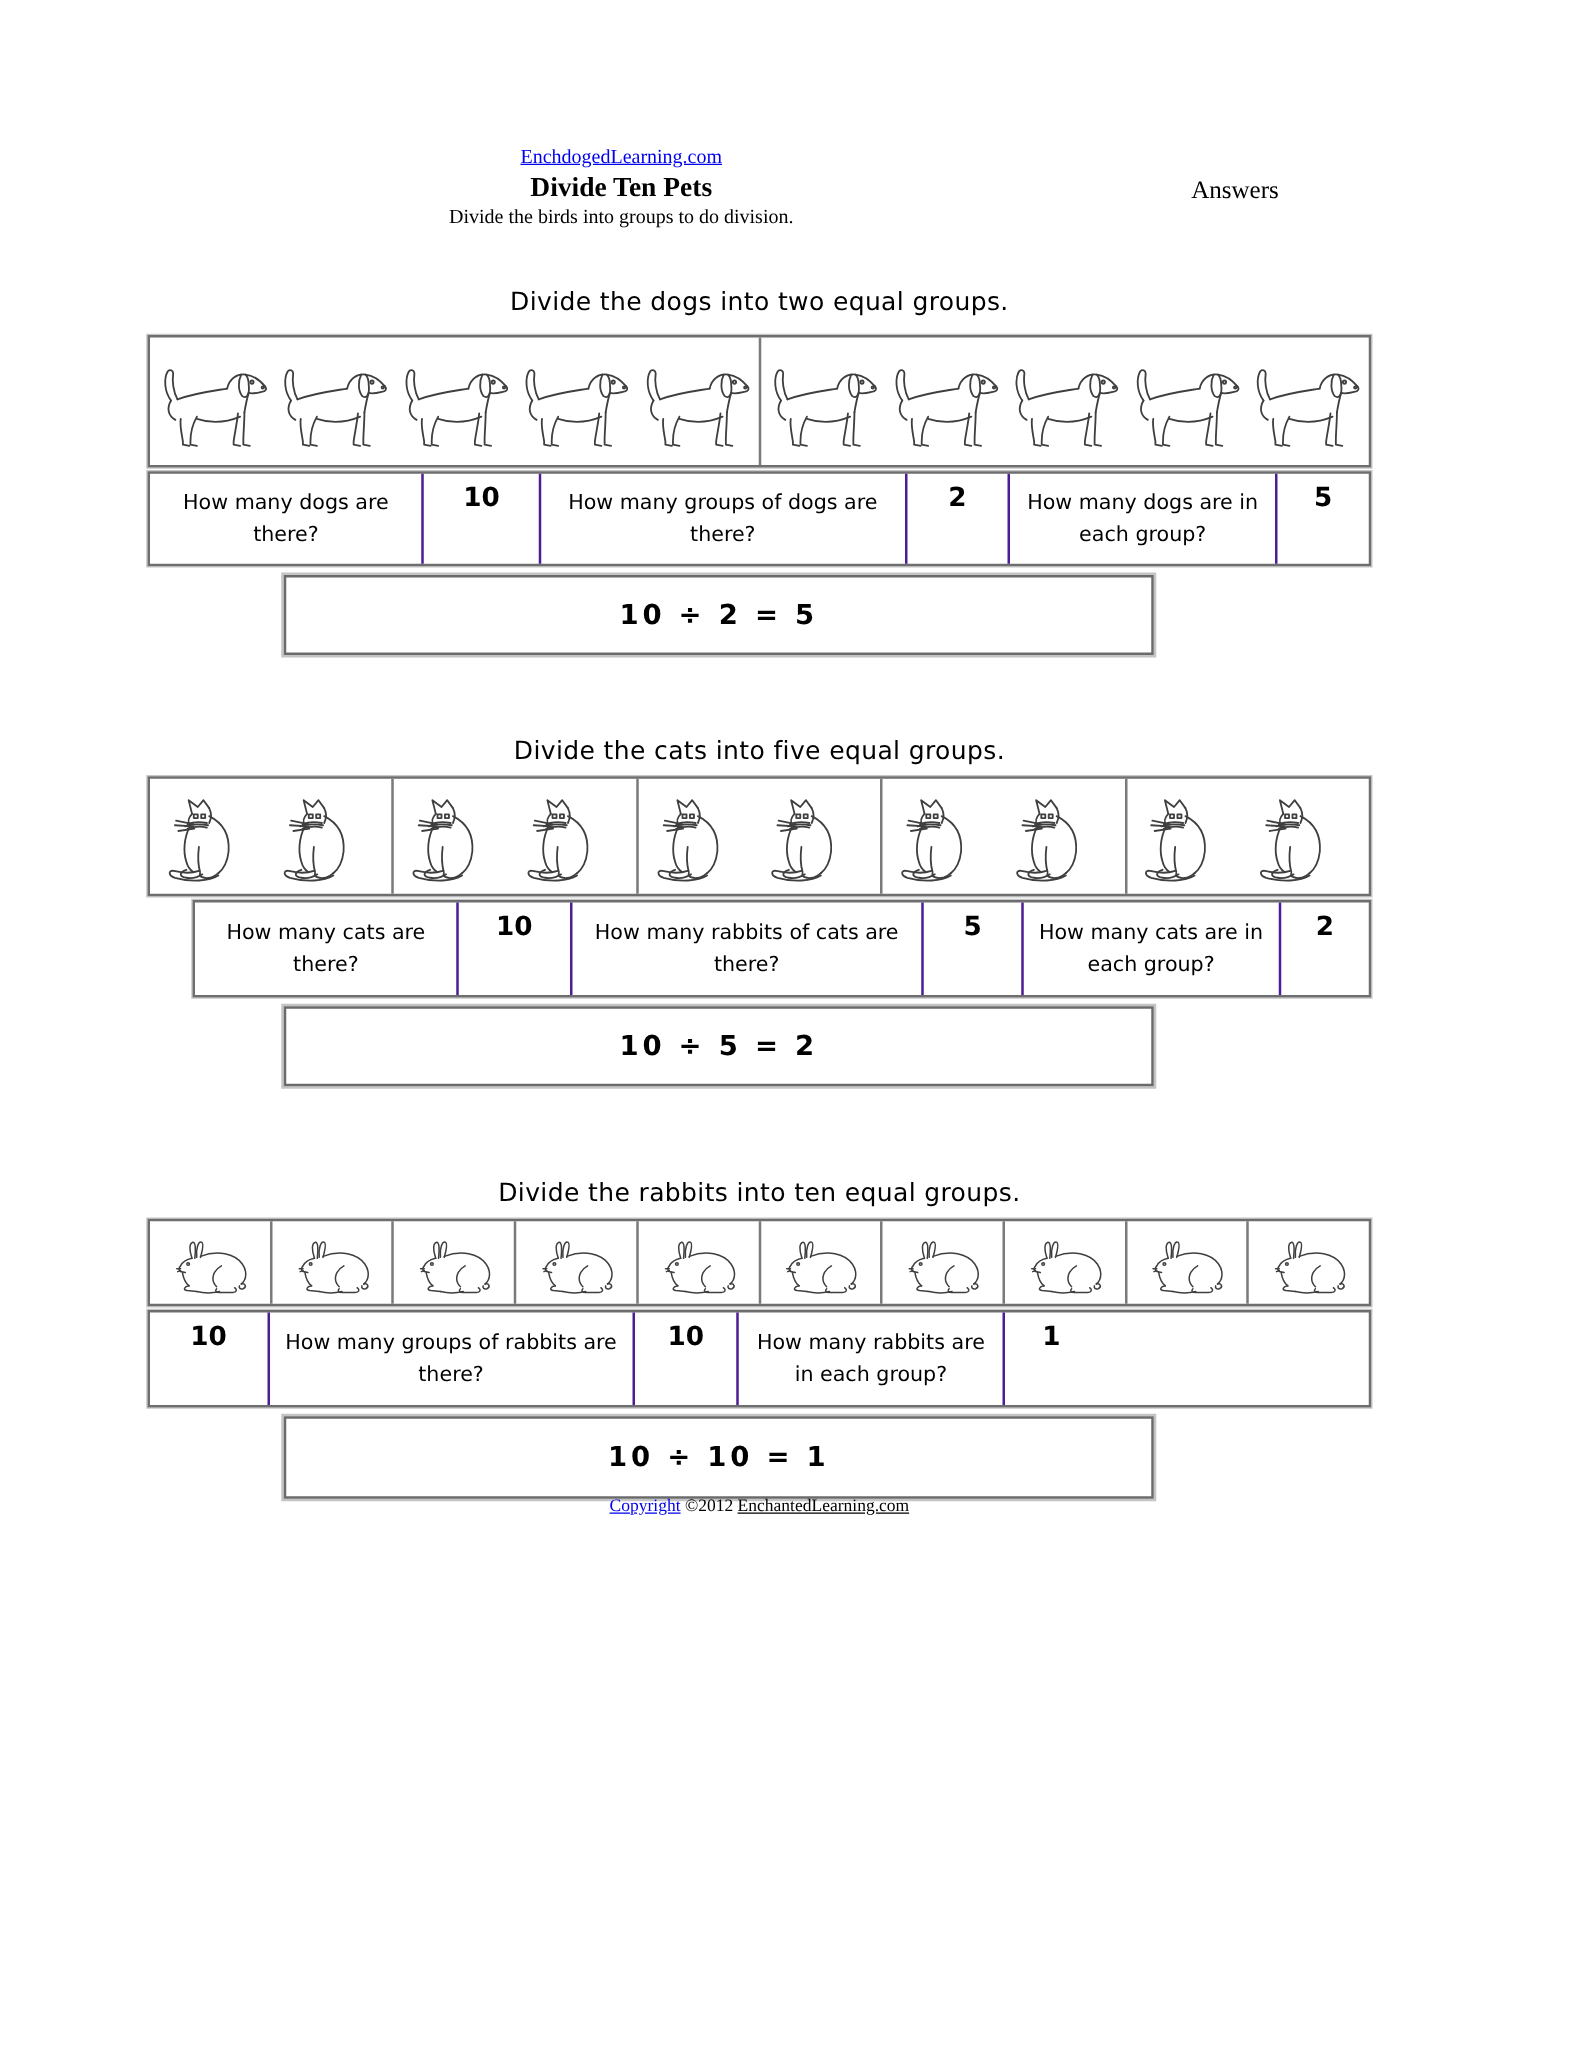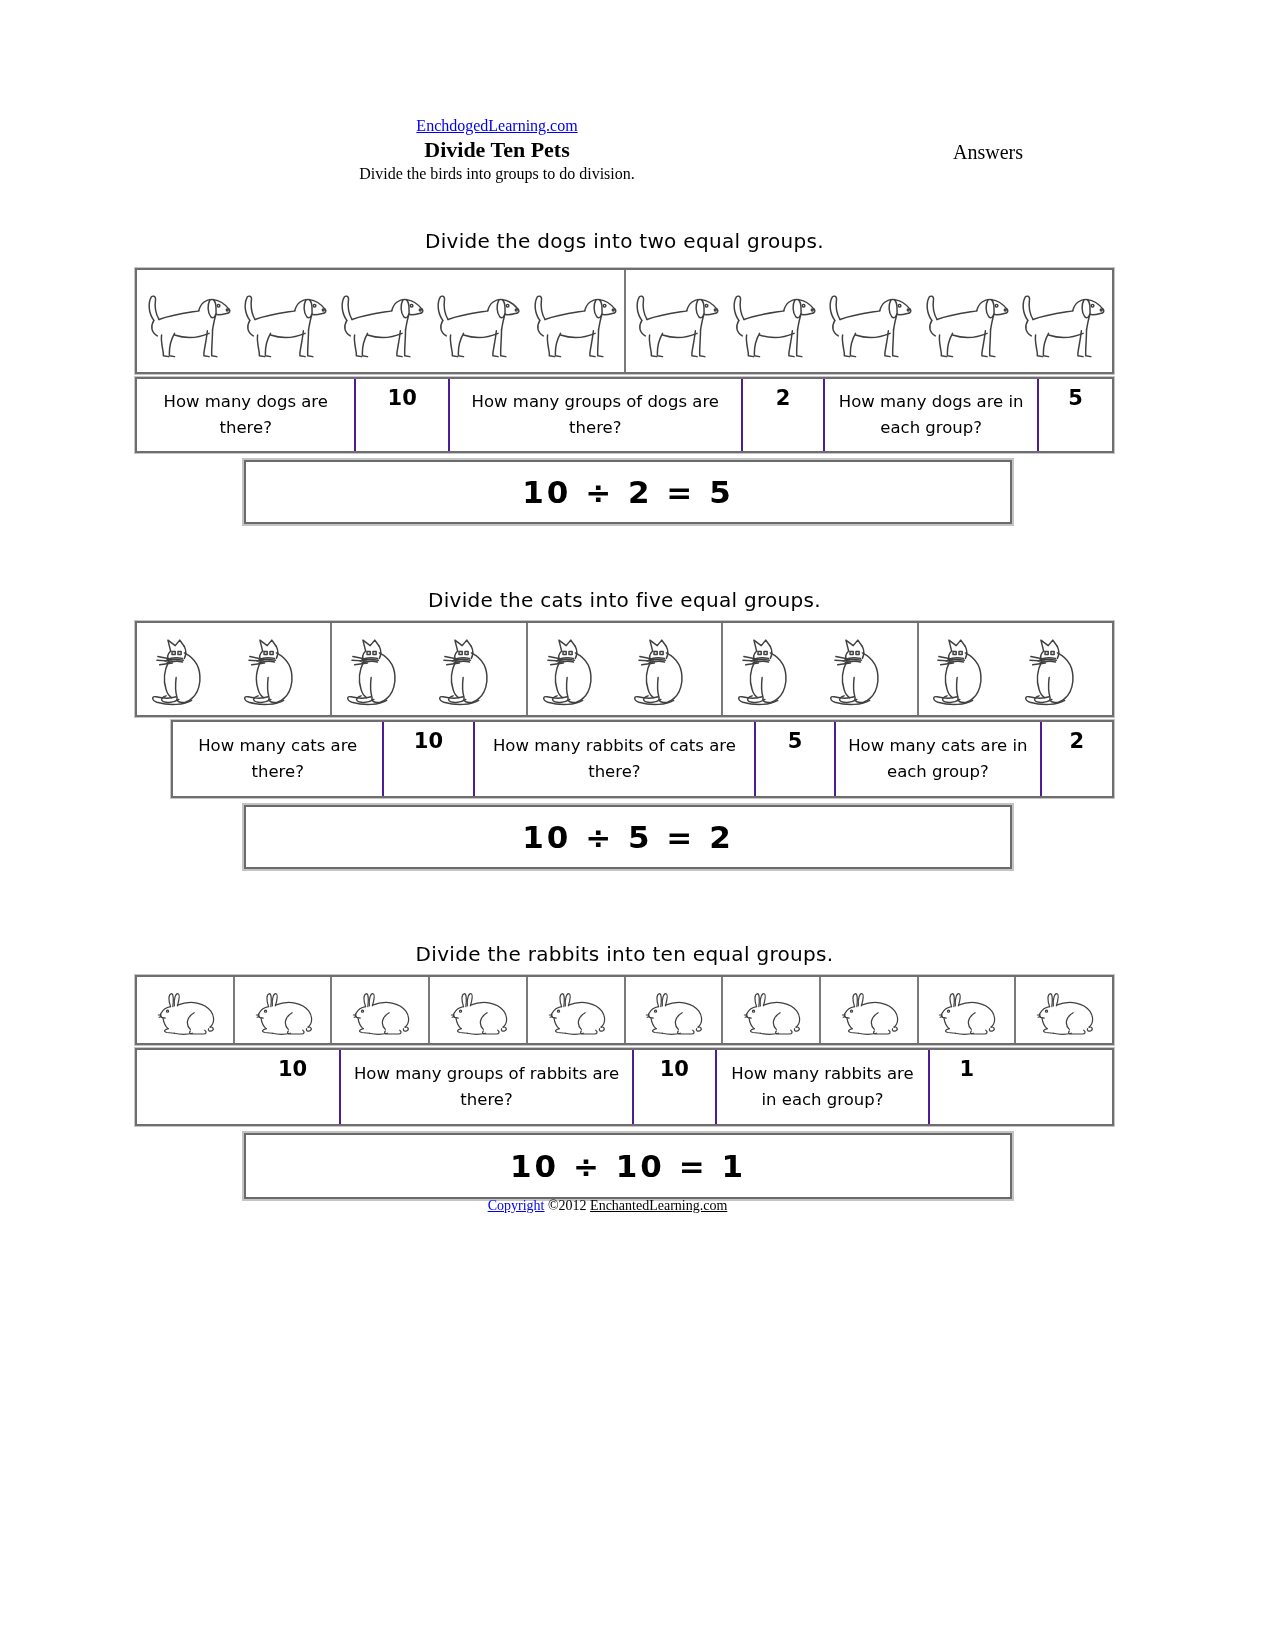--- a/index.html
+++ b/index.html
@@ -8,53 +8,53 @@
 
   
   .header-center{position:absolute;left:272px;top:117px;width:450px;text-align:center;
                  font-family:"Liberation Serif",serif;}
   .site-link{font-size:16px;text-decoration:underline;cursor:pointer;display:inline-block;}
   .doc-title{font-size:22px;font-weight:bold;margin-top:2px;}
   .doc-subtitle{font-size:16px;margin-top:2px;}
   .answers{position:absolute;left:953px;top:141px;font-family:"Liberation Serif",serif;font-size:20px;}
 
   
-  .ws-section{position:absolute;left:135px;width:979px;}
+  .ws-section{position:absolute;left:118px;width:979px;}
   .s-dogs{top:226px;}
   .s-cats{top:585px;}
   .s-rabbits{top:923px;margin-top:16px;}
   .section-title{text-align:center;font-size:20px;height:30px;line-height:30px;letter-spacing:.3px;}
 
   .animal-table{display:flex;border:2px solid #6e6e6e;box-shadow:0 0 0 1px #c6c6c6;background:#fff;}
   .s-dogs .animal-table{margin-top:12px;height:102px;}
   .s-cats .animal-table{margin-top:6px;height:92px;}
   .s-rabbits .animal-table{margin-top:6px;height:66px;}
   .animal-cell{flex:1 1 0;display:flex;align-items:flex-end;justify-content:space-evenly;
                padding:2px 1px 4px 1px;min-width:0;}
   .animal-cell + .animal-cell{border-left:2px solid #7a7a7a;}
   .dog-svg{width:95px;height:78px;}
   .cat-svg{width:84px;height:76px;}
   .rabbit-svg{width:76px;height:48px;}
 
-  .question-table{display:flex;margin-top:3px;border:2px solid #6e6e6e;box-shadow:0 0 0 1px #c6c6c6;background:#fff;justify-content:center;}
+  .question-table{display:flex;margin-top:3px;border:2px solid #6e6e6e;box-shadow:0 0 0 1px #c6c6c6;background:#fff;}
   .s-dogs .question-table{height:72px;}
   .s-cats .question-table{height:74px;margin-left:36px;}
   .s-rabbits .question-table{height:74px;}
   .q-cell,.a-cell{box-sizing:border-box;min-width:0;}
   .q-cell{display:flex;flex-direction:column;justify-content:center;text-align:center;
           font-size:16.5px;line-height:1.55;padding:0 8px;}
   .a-cell{text-align:center;font-weight:bold;font-size:21px;padding-top:7px;}
   .q-cell + .a-cell,.a-cell + .q-cell{border-left:2px solid #4c1d95;}
   .qc1{flex:0 0 22.3%;} .ac1{flex:0 0 9.6%;} .qc2{flex:0 0 30%;}
   .ac2{flex:0 0 8.5%;} .qc3{flex:0 0 21.9%;} .ac3{flex:0 0 7.7%;}
 
-  .equation-box{margin-top:7px;margin-left:109px;width:768px;height:64px;box-sizing:border-box;
+  .equation-box{margin-top:7px;margin-left:109px;width:696px;height:64px;box-sizing:border-box;
                 border:2px solid #6a6a6a;box-shadow:0 0 0 2px #c4c4c4;background:#fff;
                 display:flex;align-items:center;justify-content:center;
-                font-size:31px;font-weight:bold;letter-spacing:3px;}
+                font-size:22px;font-weight:bold;letter-spacing:3px;}
   .s-rabbits .equation-box{height:66px;}
 
   
   .footer{position:absolute;left:118px;top:1198px;width:979px;text-align:center;
           font-family:"Liberation Serif",serif;font-size:14px;}
   .footer a{text-decoration:underline;cursor:pointer;}
 
   .defs-holder{position:absolute;width:0;height:0;overflow:hidden;}
 </style>
 </head>

